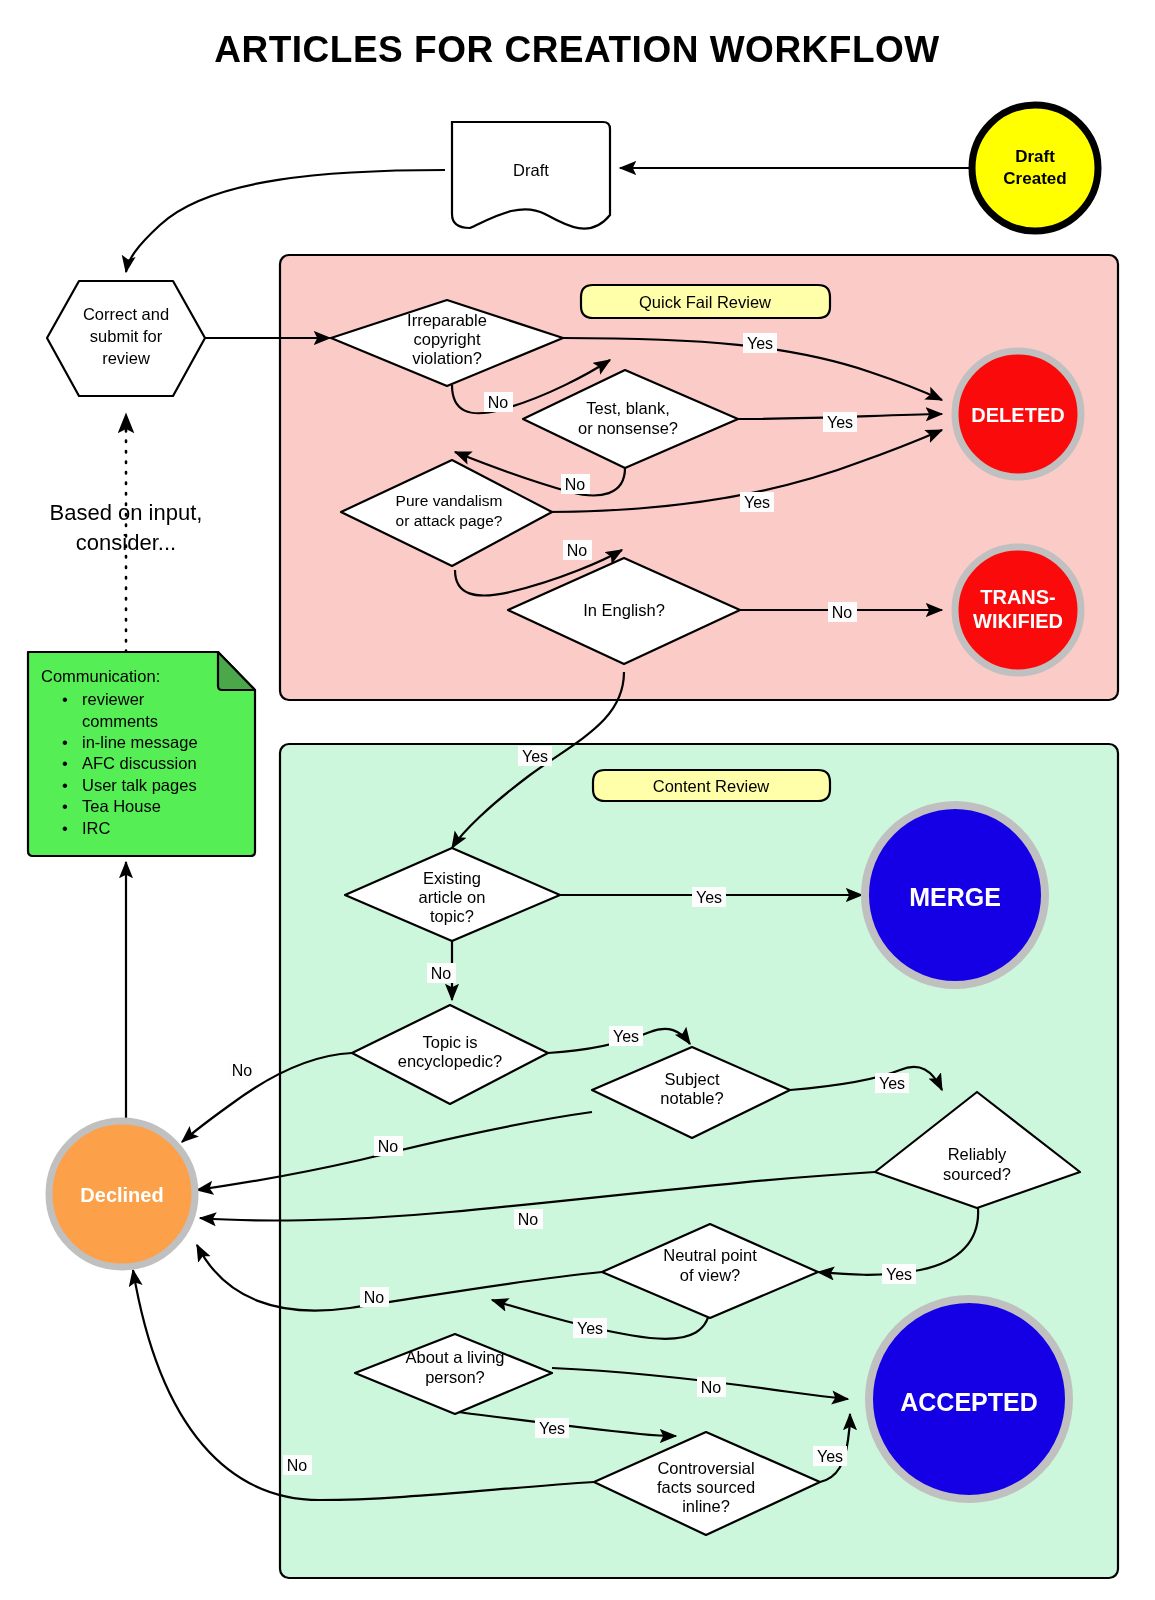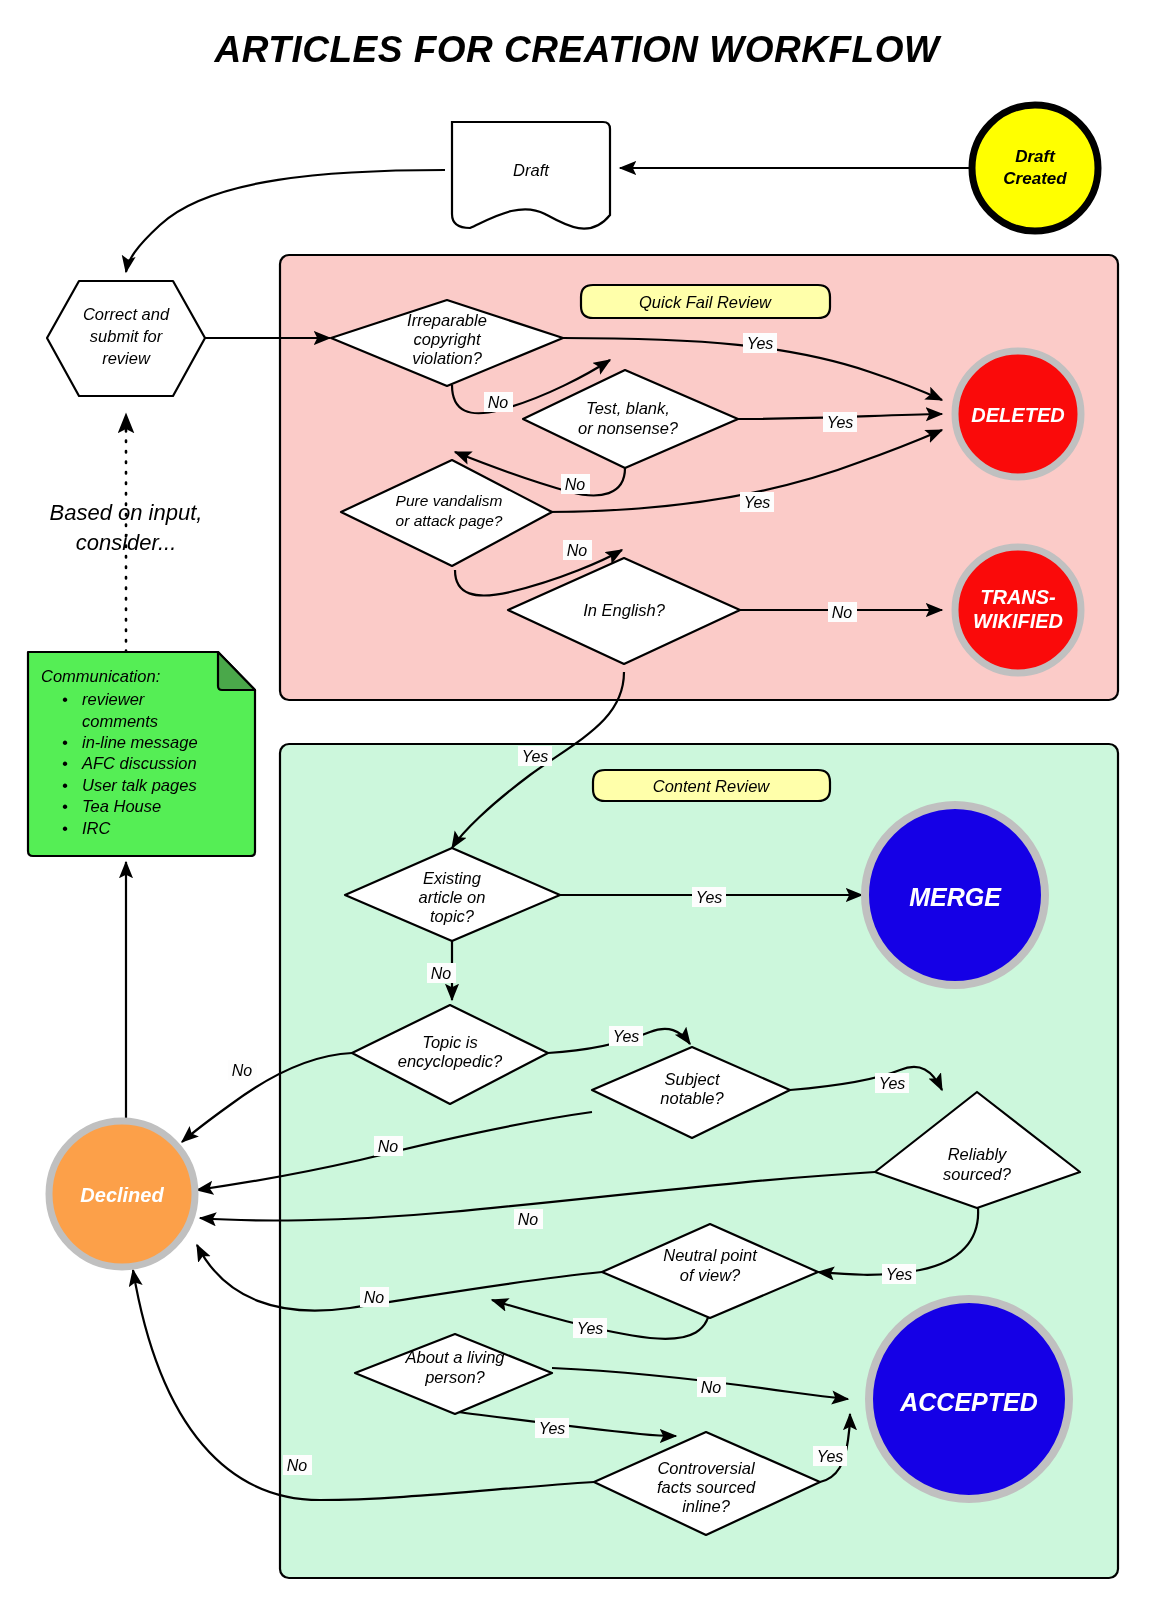--- a/index.html
+++ b/index.html
@@ -1,17 +1,17 @@
 <!DOCTYPE html>
 <html><head>
 <meta charset="utf-8">
 <style>
   html,body{margin:0;padding:0;background:#ffffff;}
   body{width:1155px;height:1600px;font-family:"Liberation Sans",sans-serif;position:relative;overflow:hidden;}
-  #stage{position:relative;width:1044px;height:1600px;font-style:italic;}
+  #stage{position:relative;width:1044px;height:1600px;}
   svg{display:block;}
   .title{font-family:"Liberation Sans",sans-serif;font-weight:bold;font-size:37px;letter-spacing:.5px;}
   .nodetext{font-family:"Liberation Sans",sans-serif;font-size:16.5px;fill:#000;}
   .nodetext-sm{font-family:"Liberation Sans",sans-serif;font-size:15.5px;fill:#000;}
   .terminal-label{font-family:"Liberation Sans",sans-serif;font-size:25px;font-weight:bold;fill:#ffffff;}
   .terminal-label-sm{font-family:"Liberation Sans",sans-serif;font-size:20px;font-weight:bold;fill:#ffffff;}
   .yellow-label{font-family:"Liberation Sans",sans-serif;font-size:16.5px;fill:#000;}
   .draftcreated{font-family:"Liberation Sans",sans-serif;font-size:17px;font-weight:bold;fill:#000;}
   .edgelabel{font-family:"Liberation Sans",sans-serif;font-size:16px;fill:#000;}
   .notetext{font-family:"Liberation Sans",sans-serif;font-size:16.5px;fill:#000;}

